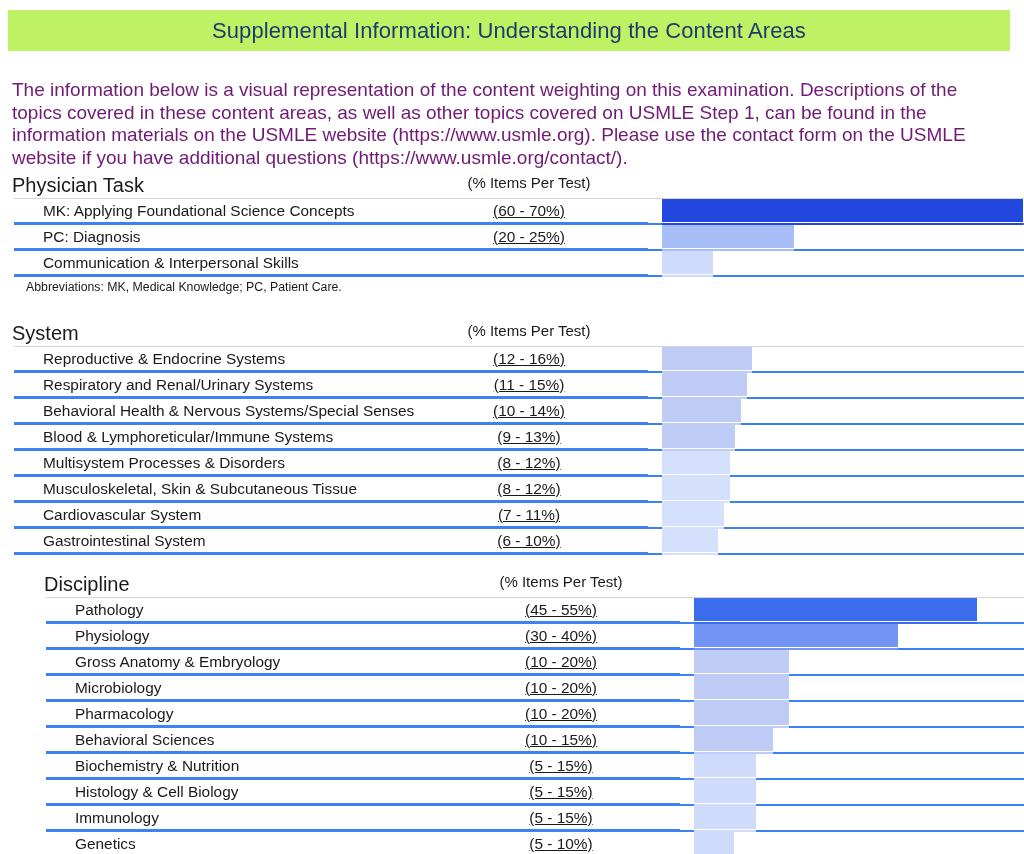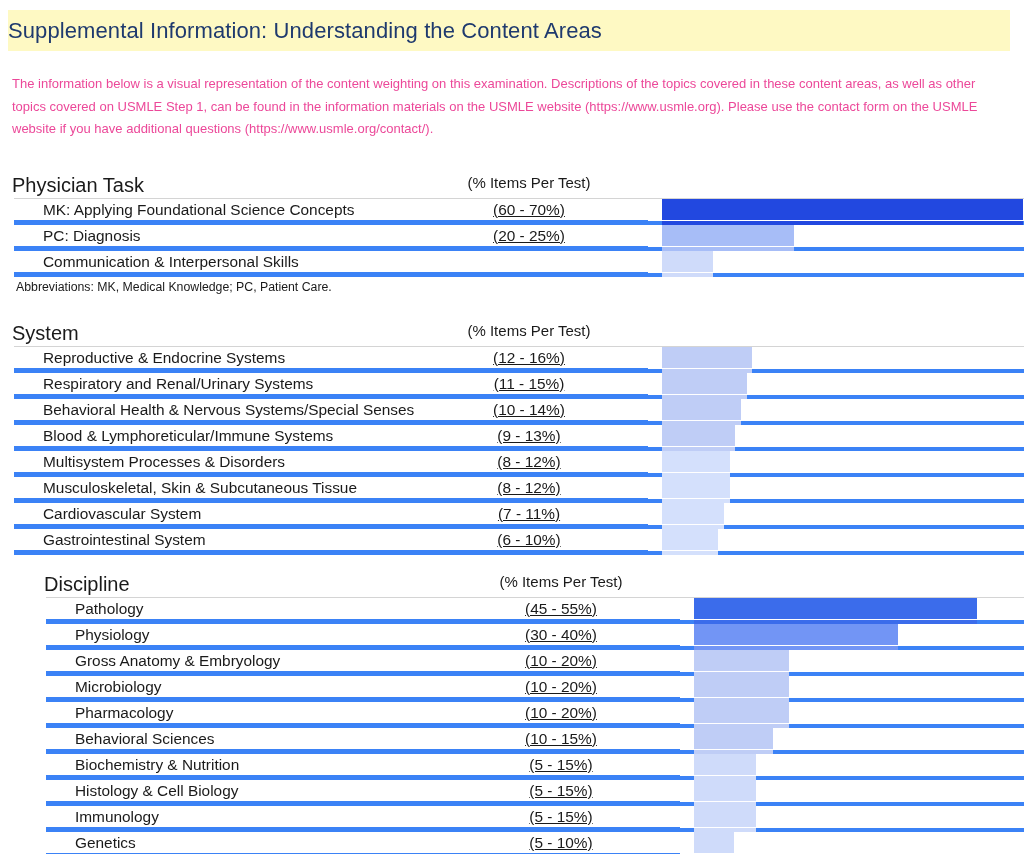--- a/index.html
+++ b/index.html
@@ -16,40 +16,41 @@
     position: relative;
   }
 
   
   .title-band {
     position: absolute;
     left: 8px;
     top: 10px;
     width: 1002px;
     height: 41px;
-    background: #fef9c3;
+    background: #bef264;
     display: flex;
     align-items: center;
+    justify-content: center;
   }
   .title-text {
     font-size: 22px;
     color: #1f3a6e;
     letter-spacing: 0.1px;
     white-space: nowrap;
   }
 
   
   .intro {
     position: absolute;
     left: 12px;
     top: 60px;
     width: 992px;
-    font-size: 13px;
+    font-size: 19px;
     line-height: 22.6px;
-    color: #ec4899;
+    color: #701a75;
   }
 
   
   .section {
     position: absolute;
     left: 0;
     width: 1024px;
   }
   .sec-physician { top: 174px; }
   .sec-system    { top: 322px; }
@@ -81,21 +82,21 @@
   .rows {
     position: relative;
     border-top: 1px solid #d4d4d4;
     margin-left: 14px;
     width: 1010px;
   }
 
   .row {
     position: relative;
     height: 26px;
-    border-bottom: 5px solid #3b82f6;
+    border-bottom: 3px solid #3b82f6;
     box-sizing: border-box;
   }
   
   .row::after {
     content: "";
     position: absolute;
     left: 634px;
     right: 0;
     bottom: -1px;
     height: 1px;
@@ -163,21 +164,21 @@
         <div class="row">
           <div class="row-label">PC: Diagnosis</div>
           <div class="row-pct">(20 - 25%)</div>
           <div class="row-bar" style="width: 132px; background: rgb(167, 189, 247);"></div>
         </div>
         <div class="row">
           <div class="row-label">Communication &amp; Interpersonal Skills</div>
           <div class="row-bar" style="width: 51px; background: rgb(207, 219, 250);"></div>
         </div>
       </div>
-      <div class="footnote fn-physician" style="position: absolute; left: 16px; top: 106px;">Abbreviations: MK, Medical Knowledge; PC, Patient Care.</div>
+      <div class="footnote fn-physician" style="position: absolute; left: 26px; top: 106px;">Abbreviations: MK, Medical Knowledge; PC, Patient Care.</div>
     </div>
     <div class="section sec-system">
       <div class="sec-head">
         <div class="sec-title">System</div>
         <div class="sec-unit">(% Items Per Test)</div>
       </div>
       <div class="rows">
         <div class="row">
           <div class="row-label">Reproductive &amp; Endocrine Systems</div>
           <div class="row-pct">(12 - 16%)</div>

